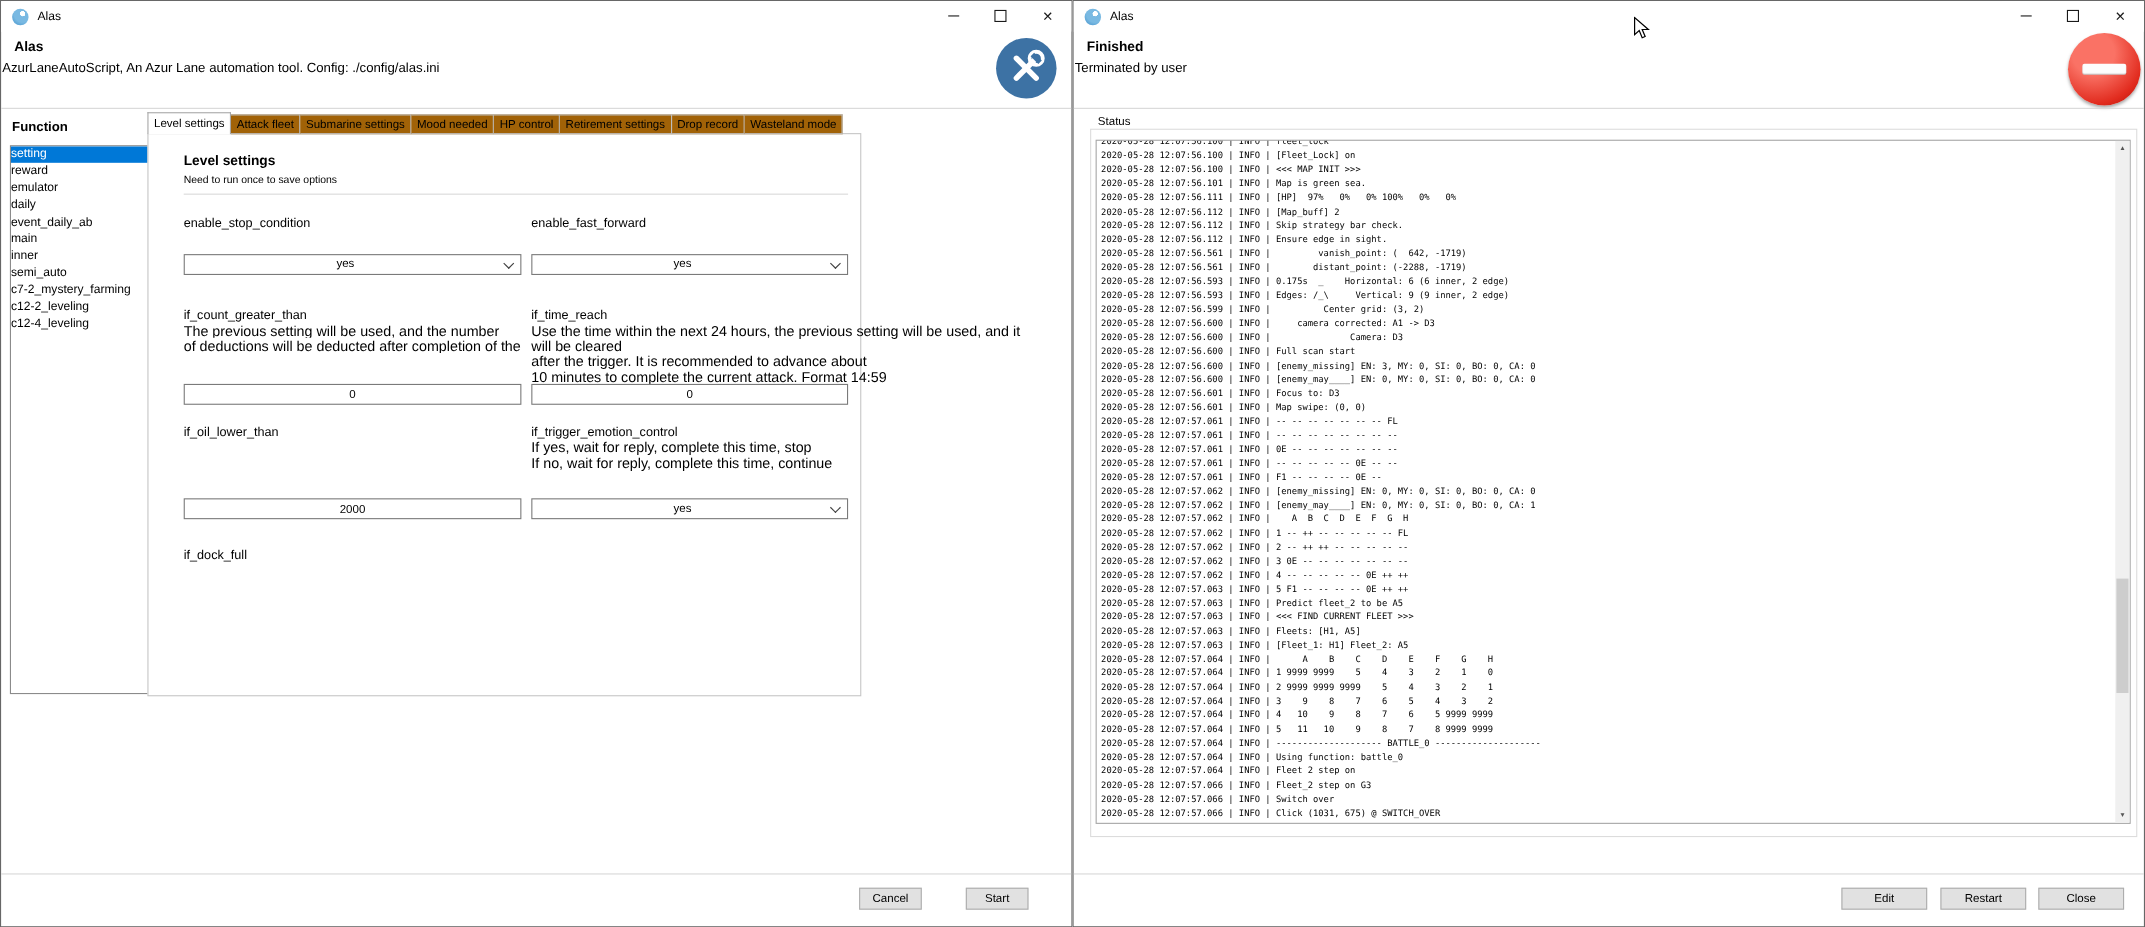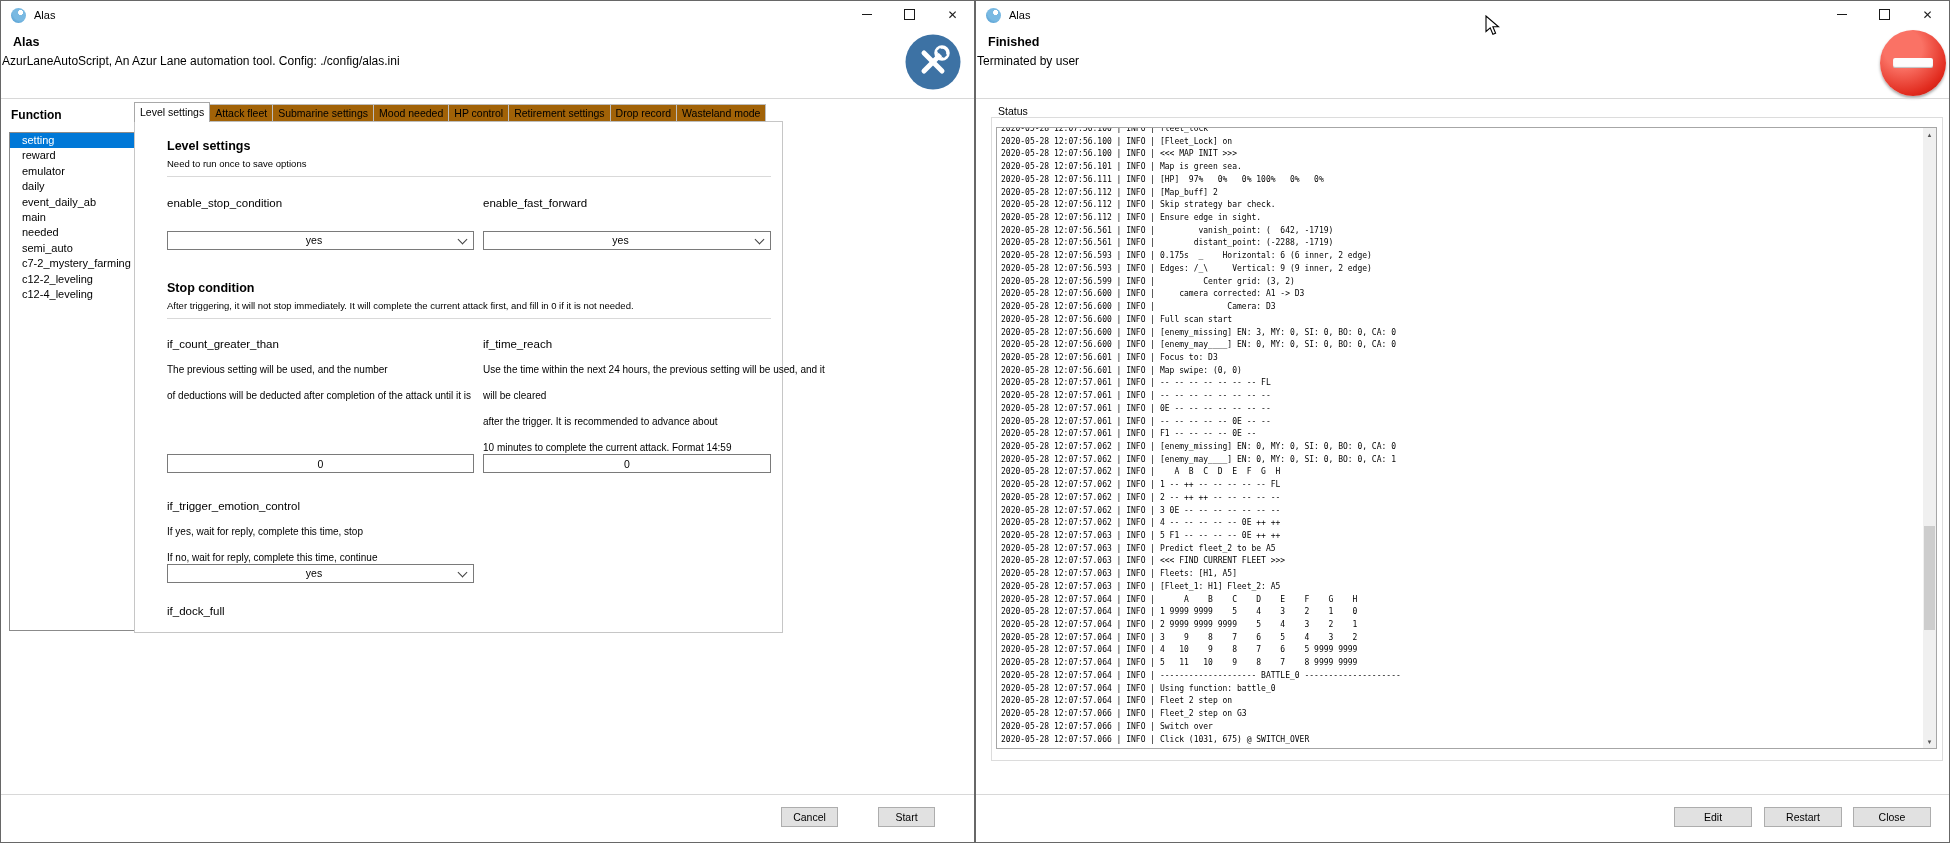--- a/index.html
+++ b/index.html
@@ -32,39 +32,39 @@
   #icon-stop{position:absolute;left:904px;top:29px;width:66px;height:66px;border-radius:50%;
     background:radial-gradient(circle at 35% 28%, #fa7265 0 30%, #e12b1e 72%, #a90f06 100%);
     box-shadow:0 2px 3px rgba(0,0,0,.35);}
   #icon-stop .bar{position:absolute;left:13px;top:28px;width:40px;height:10px;background:#fdfdfd;border-radius:2px;
     box-shadow:inset 0 -1px 1px rgba(0,0,0,.25);}
 
   
   #sidebar-label{position:absolute;left:10px;top:107px;font-size:12px;font-weight:bold;}
   #sidebar-list{position:absolute;left:8px;top:131px;width:145px;height:499px;border:1px solid #8b8b8b;background:#fff;
     overflow:hidden;font-size:11px;box-sizing:border-box;}
-  .sb-item{height:15.4px;line-height:15.4px;padding-left:12px;white-space:nowrap;}
+  .sb-item{height:15.4px;line-height:15.4px;padding-left:0;white-space:nowrap;}
   .sb-item.sel{background:#0078d7;color:#fff;}
 
   
   #tabs{position:absolute;left:133px;top:102px;height:19px;display:flex;align-items:flex-end;z-index:3;font-size:10.5px;white-space:nowrap;}
   .tab{height:16px;line-height:16px;padding:0 5px;background:#a16207;border:1px solid #bdbdbd;border-left:none;}
   .tab:first-child{border-left:1px solid #bdbdbd;}
   .tab.active{background:#fff;height:19px;line-height:18px;border:1px solid #a8a8a8;border-bottom:none;z-index:4;}
   #tab-panel{position:absolute;left:133px;top:120px;width:649px;height:512px;border:1px solid #c6c6c6;background:#fff;box-sizing:border-box;}
 
   
   #form{position:absolute;left:32px;top:0;width:604px;}
   .fsection .ft{font-size:12.5px;font-weight:bold;}
   .fsection .fs{font-size:9.5px;margin-top:5px;white-space:nowrap;}
   .fhr{height:1px;background:#d9d9d9;margin-top:7px;}
   .frow{display:grid;grid-template-columns:307px 288px;column-gap:9px;}
   .field{display:flex;flex-direction:column;min-width:0;}
   .flabel{font-size:11.5px;font-weight:normal;}
-  .fdesc{font-size:10px;line-height:12px;margin-top:14px;white-space:nowrap;}
+  .fdesc{font-size:13px;line-height:12px;margin-top:2px;white-space:nowrap;}
   .frow .field:first-child .fdesc{overflow:hidden;max-width:314px;}
   .frow .field:last-child .fdesc{overflow:visible;}
   .ctrl{margin-top:auto;text-align:center;}
   .combo{position:relative;height:17px;border:1px solid #7a7a7a;background:#fff;font-size:10.5px;line-height:16px;
     padding:0 18px 0 5px;box-sizing:content-box;}
   .chev{position:absolute;right:7px;top:4px;width:6px;height:6px;border-right:1px solid #404040;border-bottom:1px solid #404040;
     transform:rotate(45deg);}
   .tbox{height:19px;border:1px solid #7a7a7a;background:#fff;font-size:10.5px;padding:0 5px;width:100%;
     box-sizing:border-box;font-family:"Liberation Sans",sans-serif;}
   #form>*:nth-child(1){margin-top:17px;}
@@ -133,21 +133,21 @@
   <div class="divider-top"></div>
 
   <div id="sidebar-label">Function</div>
   <div id="sidebar-list">
       <div class="sb-item sel">setting</div>
       <div class="sb-item">reward</div>
       <div class="sb-item">emulator</div>
       <div class="sb-item">daily</div>
       <div class="sb-item">event_daily_ab</div>
       <div class="sb-item">main</div>
-      <div class="sb-item">needed</div>
+      <div class="sb-item">inner</div>
       <div class="sb-item">semi_auto</div>
       <div class="sb-item">c7-2_mystery_farming</div>
       <div class="sb-item">c12-2_leveling</div>
       <div class="sb-item">c12-4_leveling</div>
     </div>
 
   <div id="tabs">
       <div class="tab active">Level settings</div>
       <div class="tab">Attack fleet</div>
       <div class="tab">Submarine settings</div>
@@ -167,42 +167,41 @@
         <div class="frow">
           <div class="field">
             <div class="flabel">enable_stop_condition</div>
             <div class="combo ctrl"><span class="cval">yes</span><span class="chev"></span></div>
           </div>
           <div class="field">
             <div class="flabel">enable_fast_forward</div>
             <div class="combo ctrl"><span class="cval">yes</span><span class="chev"></span></div>
           </div>
         </div>
-        <div class="fsection">
-          <div class="ft">Stop condition</div>
-          <div class="fs">After triggering, it will not stop immediately. It will complete the current attack first, and fill in 0 if it is not needed.</div>
-          <div class="fhr"></div>
-        </div>
         <div class="frow">
           <div class="field">
             <div class="flabel">if_count_greater_than</div>
             <div class="fdesc">The previous setting will be used, and the number</div>
             <div class="fdesc"> of deductions will be deducted after completion of the attack until it is cleared.</div>
             <input class="tbox ctrl" type="text" value="0" style="">
           </div>
           <div class="field">
             <div class="flabel">if_time_reach</div>
             <div class="fdesc">Use the time within the next 24 hours, the previous setting will be used, and it</div>
             <div class="fdesc">will be cleared</div>
             <div class="fdesc"> after the trigger. It is recommended to advance about</div>
             <div class="fdesc"> 10 minutes to complete the current attack. Format 14:59</div>
             <input class="tbox ctrl" type="text" value="0" style="">
           </div>
         </div>
         <div class="frow">
+          <div class="field">
+            <div class="flabel">if_oil_lower_than</div>
+            <input class="tbox ctrl" type="text" value="2000" style="">
+          </div>
           <div class="field">
             <div class="flabel">if_trigger_emotion_control</div>
             <div class="fdesc">If yes, wait for reply, complete this time, stop</div>
             <div class="fdesc">If no, wait for reply, complete this time, continue</div>
             <div class="combo ctrl"><span class="cval">yes</span><span class="chev"></span></div>
           </div>
         </div>
         <div class="frow">
           <div class="field">
             <div class="flabel">if_dock_full</div>

